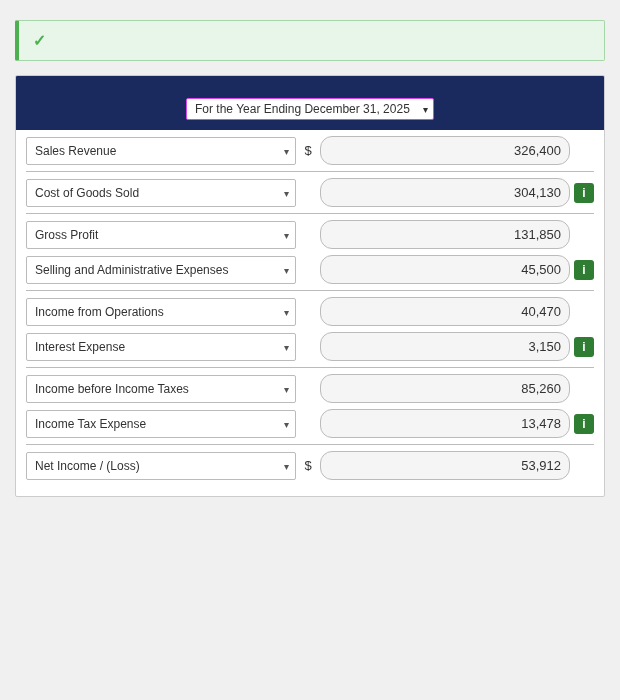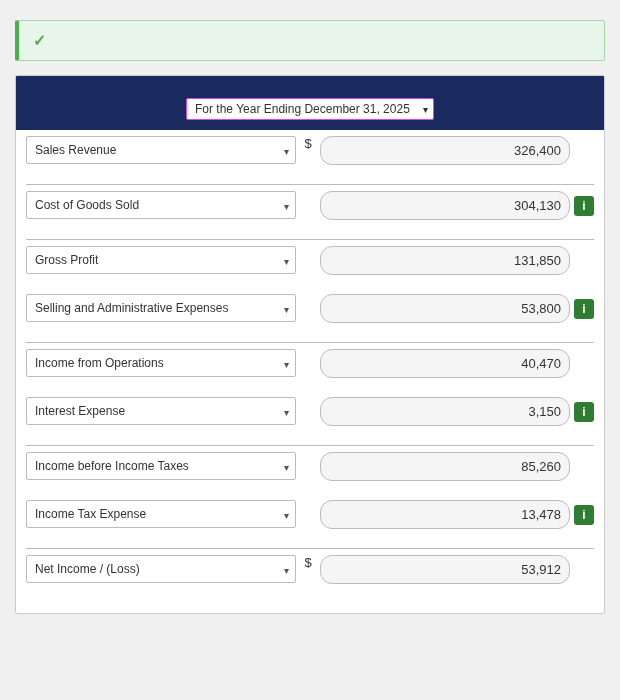--- a/index.html
+++ b/index.html
@@ -95,21 +95,22 @@
       transform: translateY(-50%);
       color: #333;
       font-size: 10px;
       pointer-events: none;
     }
     .rows-area {
       padding: 6px 10px 10px;
     }
     .income-row {
       display: flex;
-      margin-bottom: 19px;
+      align-items: center;
+      margin-bottom: 6px;
       gap: 6px;
     }
     .row-label-wrap {
       position: relative;
       display: inline-block;
       flex: 0 0 270px;
     }
     .row-label-select {
       width: 100%;
       border: 1px solid #bbb;
@@ -228,21 +229,21 @@
         <span class="dollar-sign"></span>
         <div class="value-wrap">
           <div class="value-box">131,850</div>
           <div class="spacer-info"></div>
         </div>
       </div>
       <div class="income-row">
         <div class="row-label-wrap"><select class="row-label-select"><option>Selling and Administrative Expenses</option></select></div>
         <span class="dollar-sign"></span>
         <div class="value-wrap">
-          <div class="value-box">53,800</div>
+          <div class="value-box">45,500</div>
           <button class="info-btn">i</button>
         </div>
       </div>
       <div class="divider-row"></div>
       <div class="income-row">
         <div class="row-label-wrap"><select class="row-label-select"><option>Income from Operations</option></select></div>
         <span class="dollar-sign"></span>
         <div class="value-wrap">
           <div class="value-box">40,470</div>
           <div class="spacer-info"></div>

